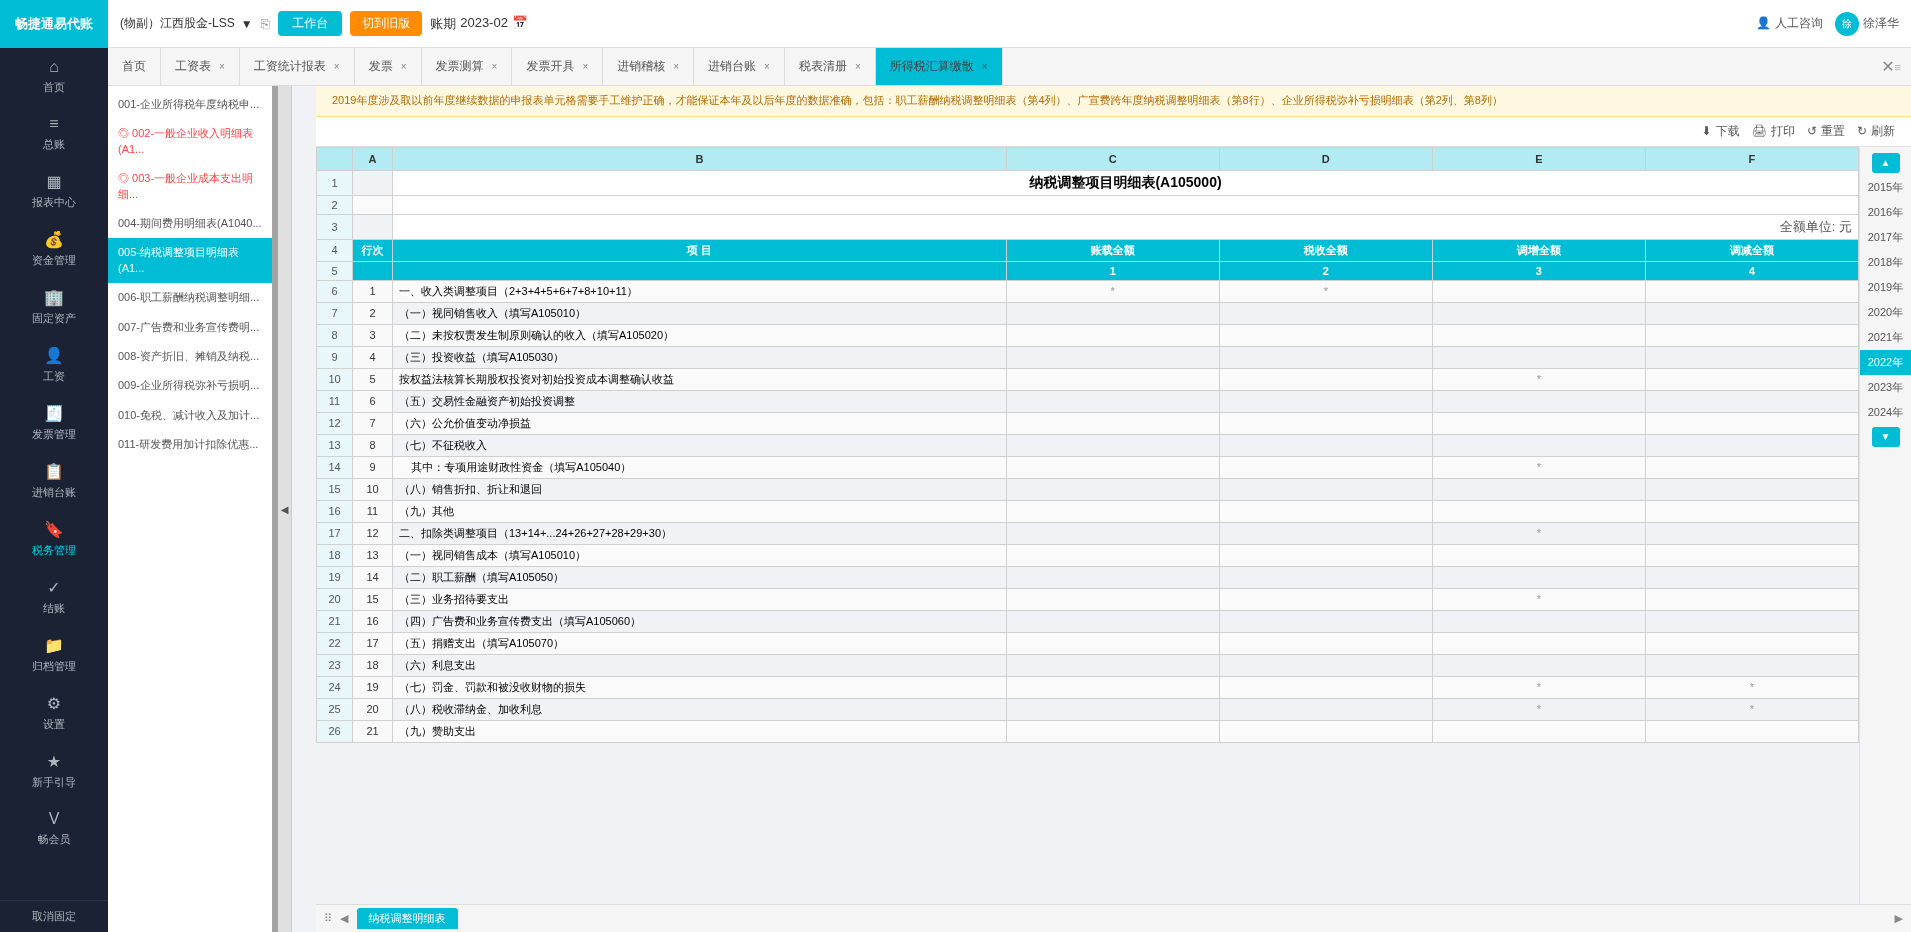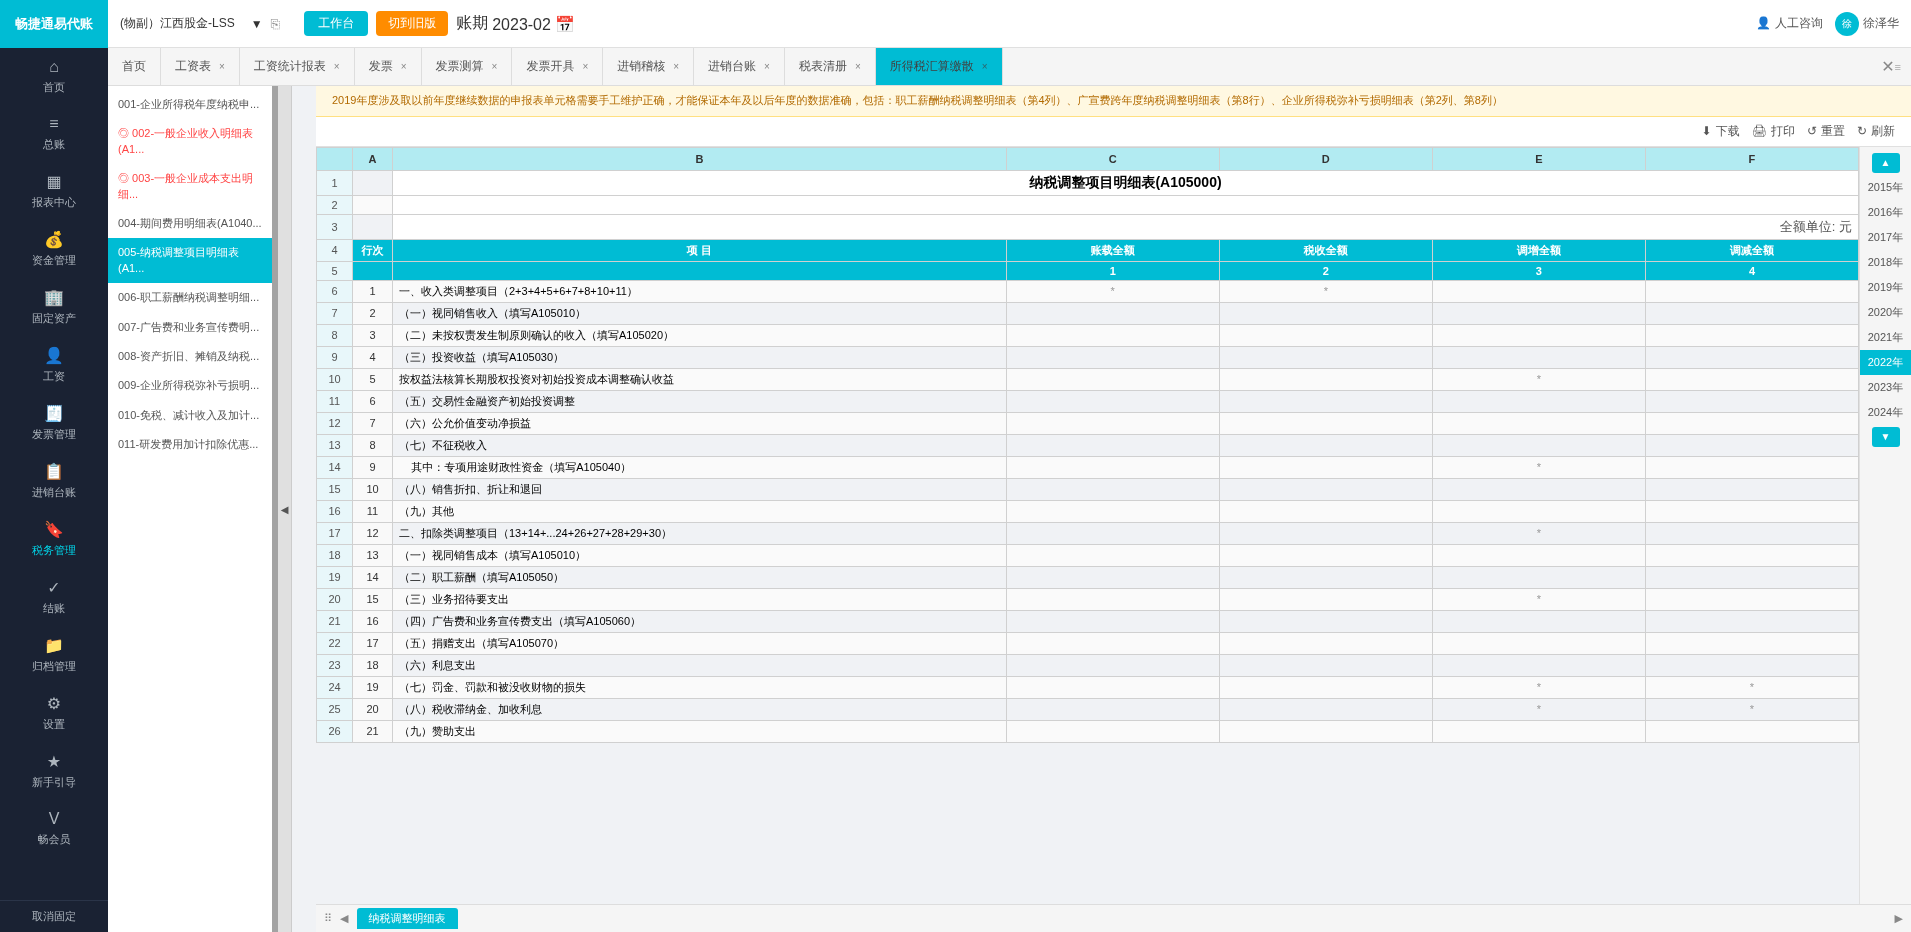--- a/index.html
+++ b/index.html
@@ -11,25 +11,25 @@
     .sidebar-item { display: flex; flex-direction: column; align-items: center; padding: 10px 0; cursor: pointer; color: #adb5bd; font-size: 11px; gap: 4px; }
     .sidebar-item:hover, .sidebar-item.active { color: #00d4e8; }
     .sidebar-item .icon { font-size: 16px; }
     .sidebar-bottom { margin-top: auto; padding: 8px 0; border-top: 1px solid #2a3448; font-size: 11px; color: #adb5bd; display: flex; align-items: center; justify-content: center; cursor: pointer; }
 
     
     .main { flex: 1; display: flex; flex-direction: column; overflow: hidden; }
 
     
     .topbar { height: 48px; background: #fff; display: flex; align-items: center; padding: 0 12px; border-bottom: 1px solid #e0e0e0; flex-shrink: 0; gap: 8px; }
-    .topbar-company { display: flex; align-items: center; gap: 16px; font-size: 12px; color: #333; }
+    .topbar-company { display: flex; align-items: center; gap: 6px; font-size: 12px; color: #333; }
     .topbar-btn { padding: 4px 14px; border-radius: 4px; border: none; cursor: pointer; font-size: 12px; }
-    .btn-primary { background: #00bcd4; color: #fff; margin-left: 16px; }
+    .btn-primary { background: #00bcd4; color: #fff; }
     .btn-orange { background: #ff8c00; color: #fff; border: none; padding: 4px 12px; border-radius: 4px; cursor: pointer; font-size: 12px; }
-    .topbar-period { font-size: 16px; color: #333; display: flex; align-items: flex-end; gap: 4px; }
+    .topbar-period { font-size: 13px; color: #333; display: flex; align-items: flex-start; gap: 4px; }
     .topbar-right { margin-left: auto; display: flex; align-items: center; gap: 12px; font-size: 12px; color: #333; }
 
     
     .tabbar { height: 38px; background: #f5f5f5; display: flex; align-items: center; padding: 0 0; border-bottom: 1px solid #ddd; flex-shrink: 0; overflow-x: auto; }
     .tab-item { padding: 0 14px; height: 38px; display: flex; align-items: center; cursor: pointer; font-size: 12px; color: #555; border-right: 1px solid #ddd; white-space: nowrap; gap: 4px; flex-shrink: 0; }
     .tab-item.active { background: #00bcd4; color: #404040; }
     .tab-item .close-x { margin-left: 4px; font-size: 10px; color: inherit; opacity: 0.7; }
     .tab-close-all { margin-left: auto; display: flex; align-items: center; padding: 0 10px; font-size: 16px; cursor: pointer; color: #888; flex-shrink: 0; }
 
     

